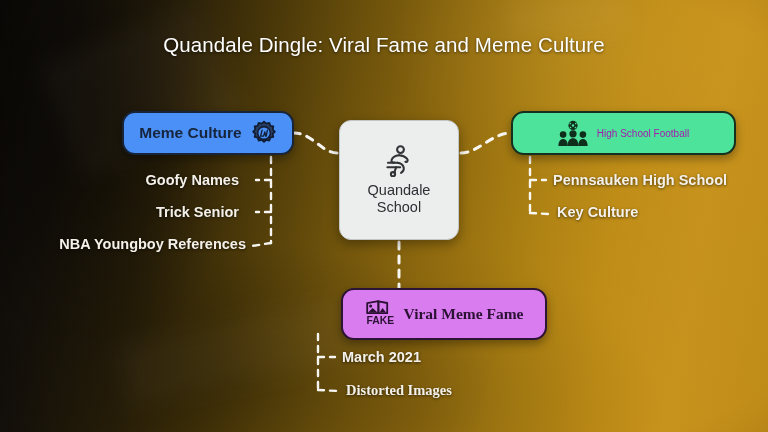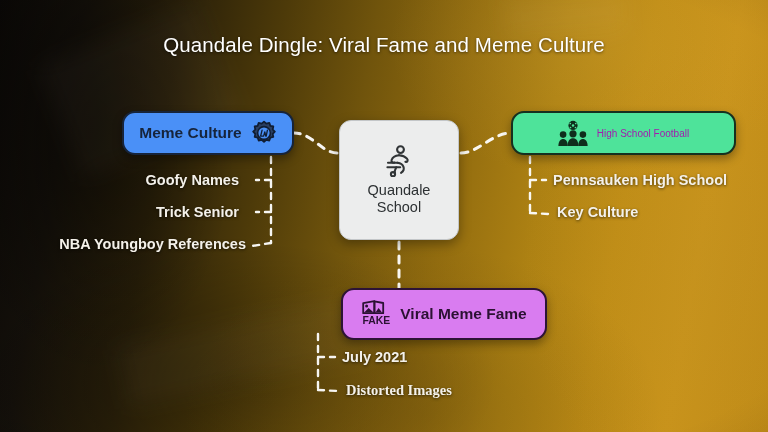--- a/index.html
+++ b/index.html
@@ -141,20 +141,21 @@
     width: 206px;
     height: 52px;
     background: #d97cf0;
     border: 2px solid #2d1336;
     margin-left: 45px;
   }
   .node-purple .label {
     color: #2b1133;
     font-size: 15.5px;
     font-weight: bold;
+    font-family: Liberation Serif, serif;
   }
   .node-icon {
     display: flex;
     align-items: center;
     justify-content: center;
     flex: 0 0 auto;
   }
 
   
   .leaf {
@@ -273,16 +274,16 @@
     <span class="label">Viral Meme Fame</span>
   </div>
 
   <div class="leaf leaf-right" style="right:529px;top:172px;">Goofy Names</div>
   <div class="leaf leaf-right" style="right:529px;top:204px;">Trick Senior</div>
   <div class="leaf leaf-right" style="right:522px;top:236px;">NBA Youngboy References</div>
 
   <div class="leaf" style="left:553px;top:172px;">Pennsauken High School</div>
   <div class="leaf" style="left:557px;top:204px;">Key Culture</div>
 
-  <div class="leaf" style="left:342px;top:349px;">July 2021</div>
+  <div class="leaf" style="left:342px;top:349px;">March 2021</div>
   <div class="leaf" style="left:346px;top:382px;font-family:Liberation Serif, serif;">Distorted Images</div>
 
 </div>
 
 </body></html>

